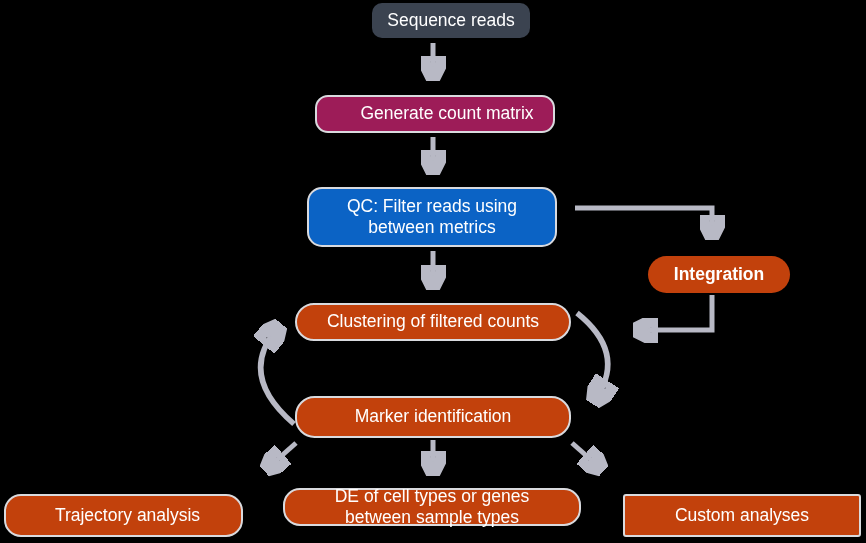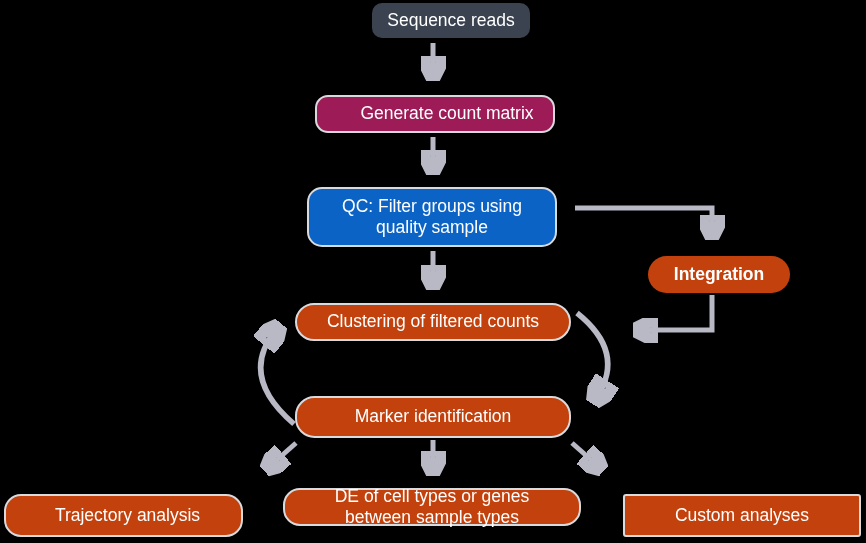--- a/index.html
+++ b/index.html
@@ -68,22 +68,22 @@
 
   <div id="node-sequence-reads" class="node slate">
     <span>Sequence reads</span>
   </div>
 
   <div id="node-generate-count-matrix" class="node maroon bordered">
     <span>Generate count matrix</span>
   </div>
 
   <div id="node-qc" class="node blue bordered">
-    <span>QC: Filter groups using</span>
-    <span>quality sample</span>
+    <span>QC: Filter reads using</span>
+    <span>between metrics</span>
   </div>
 
   <div id="node-integration" class="node green">
     <span>Integration</span>
   </div>
 
   <div id="node-clustering" class="node green bordered">
     <span>Clustering of filtered counts</span>
   </div>
 

